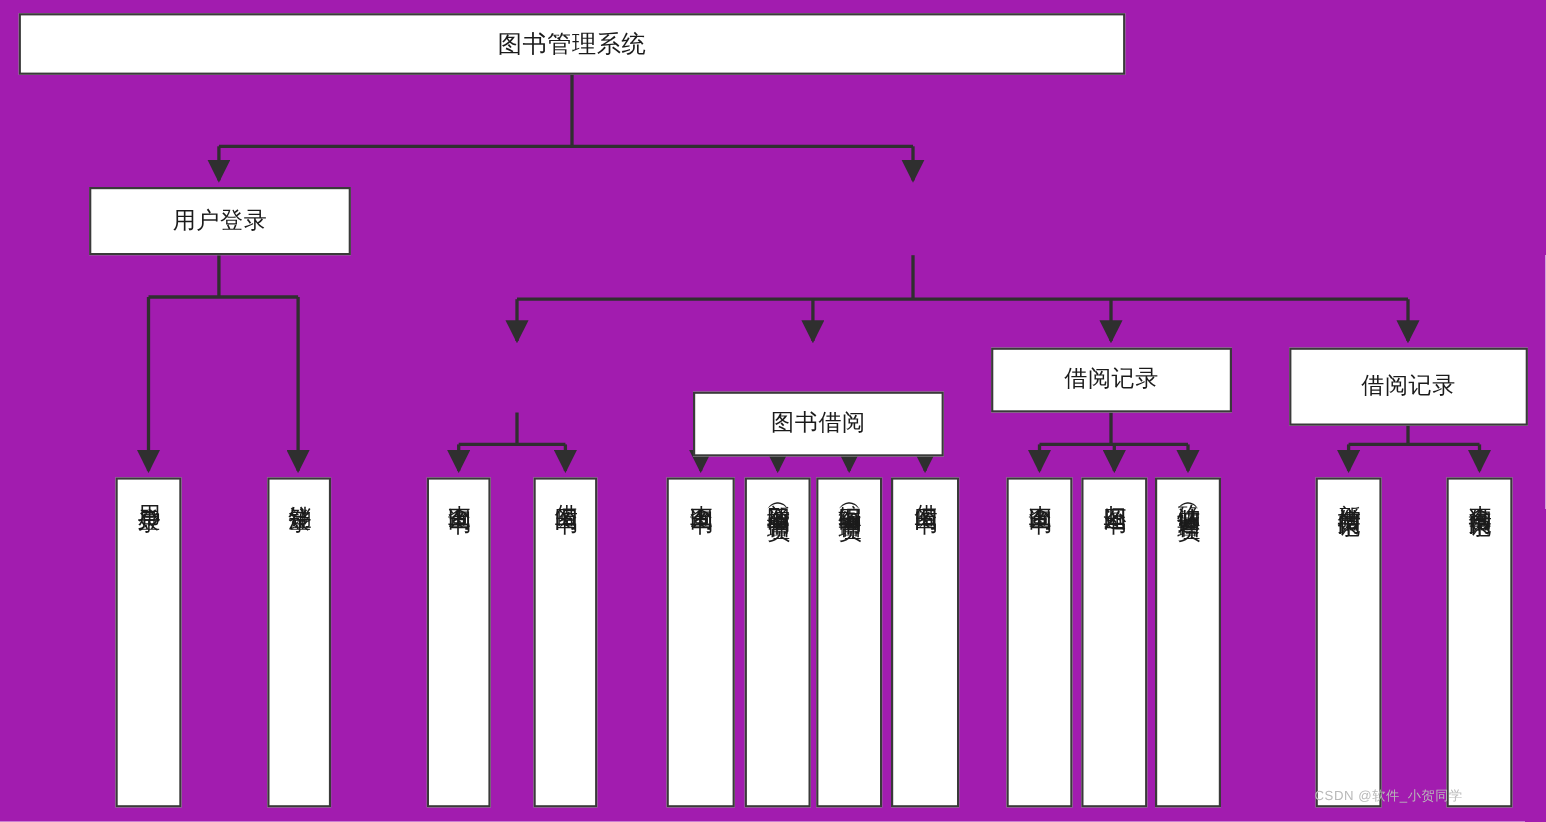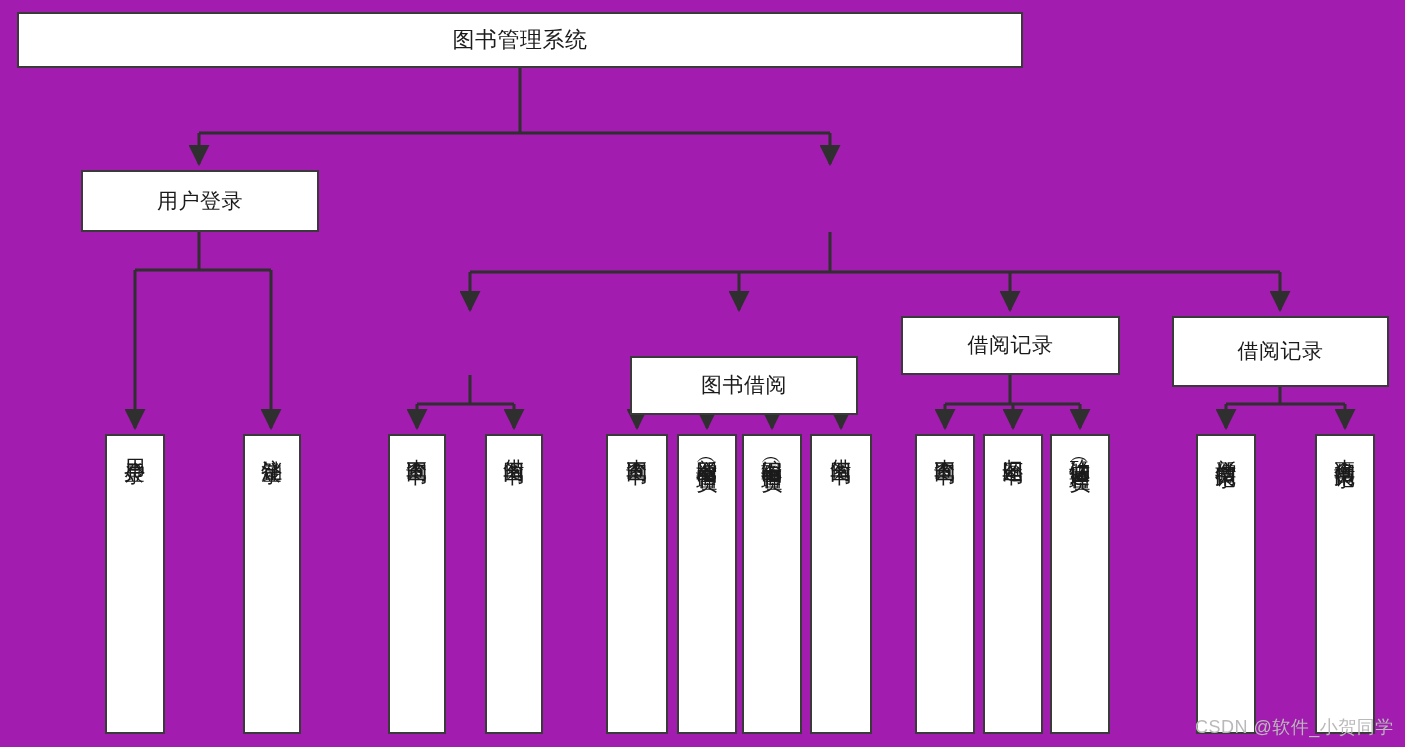--- a/index.html
+++ b/index.html
@@ -55,21 +55,21 @@
   .node.vert .label {
     writing-mode: vertical-rl;
     text-orientation: upright;
     font-size: 21px;
     line-height: 1.12;
     letter-spacing: 2px;
     white-space: nowrap;
   }
   .watermark {
     position: absolute;
-    font-size: 18px;
+    font-size: 12px;
     color: #b9b9b9;
     white-space: nowrap;
     letter-spacing: 0.5px;
   }
 </style>
 </head>
 <body>
 
 <div id="canvas">
 

